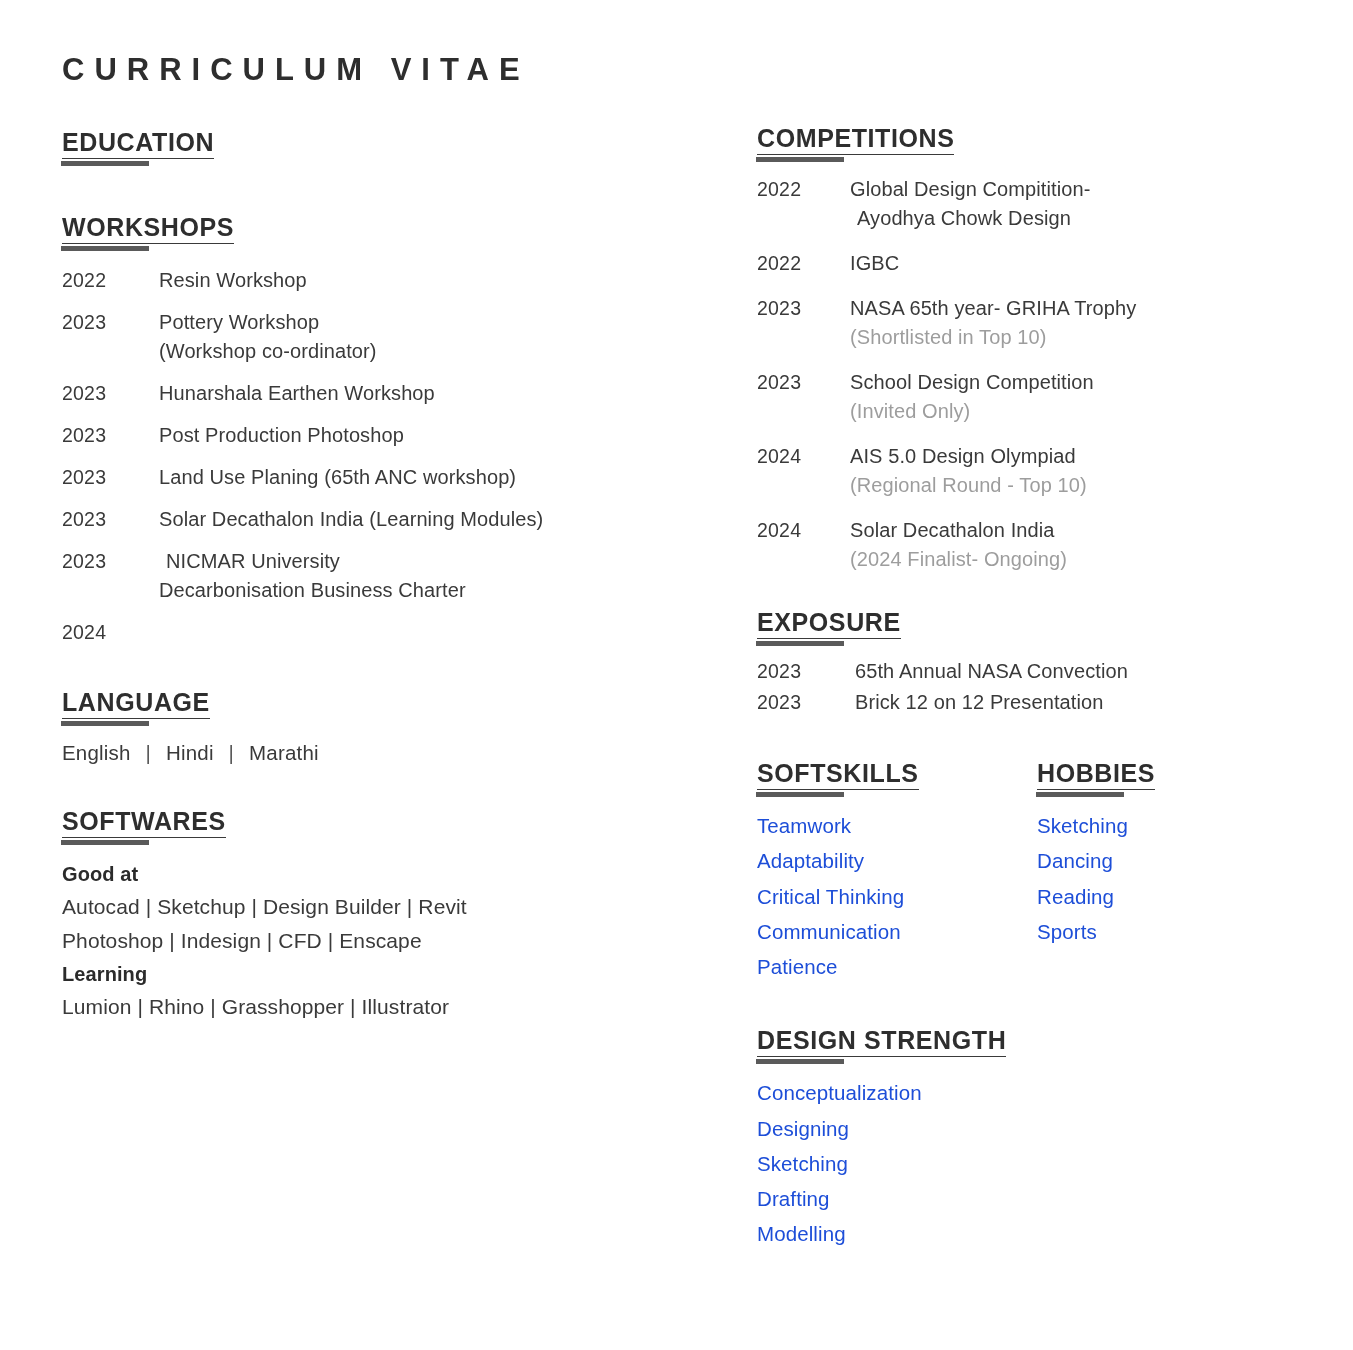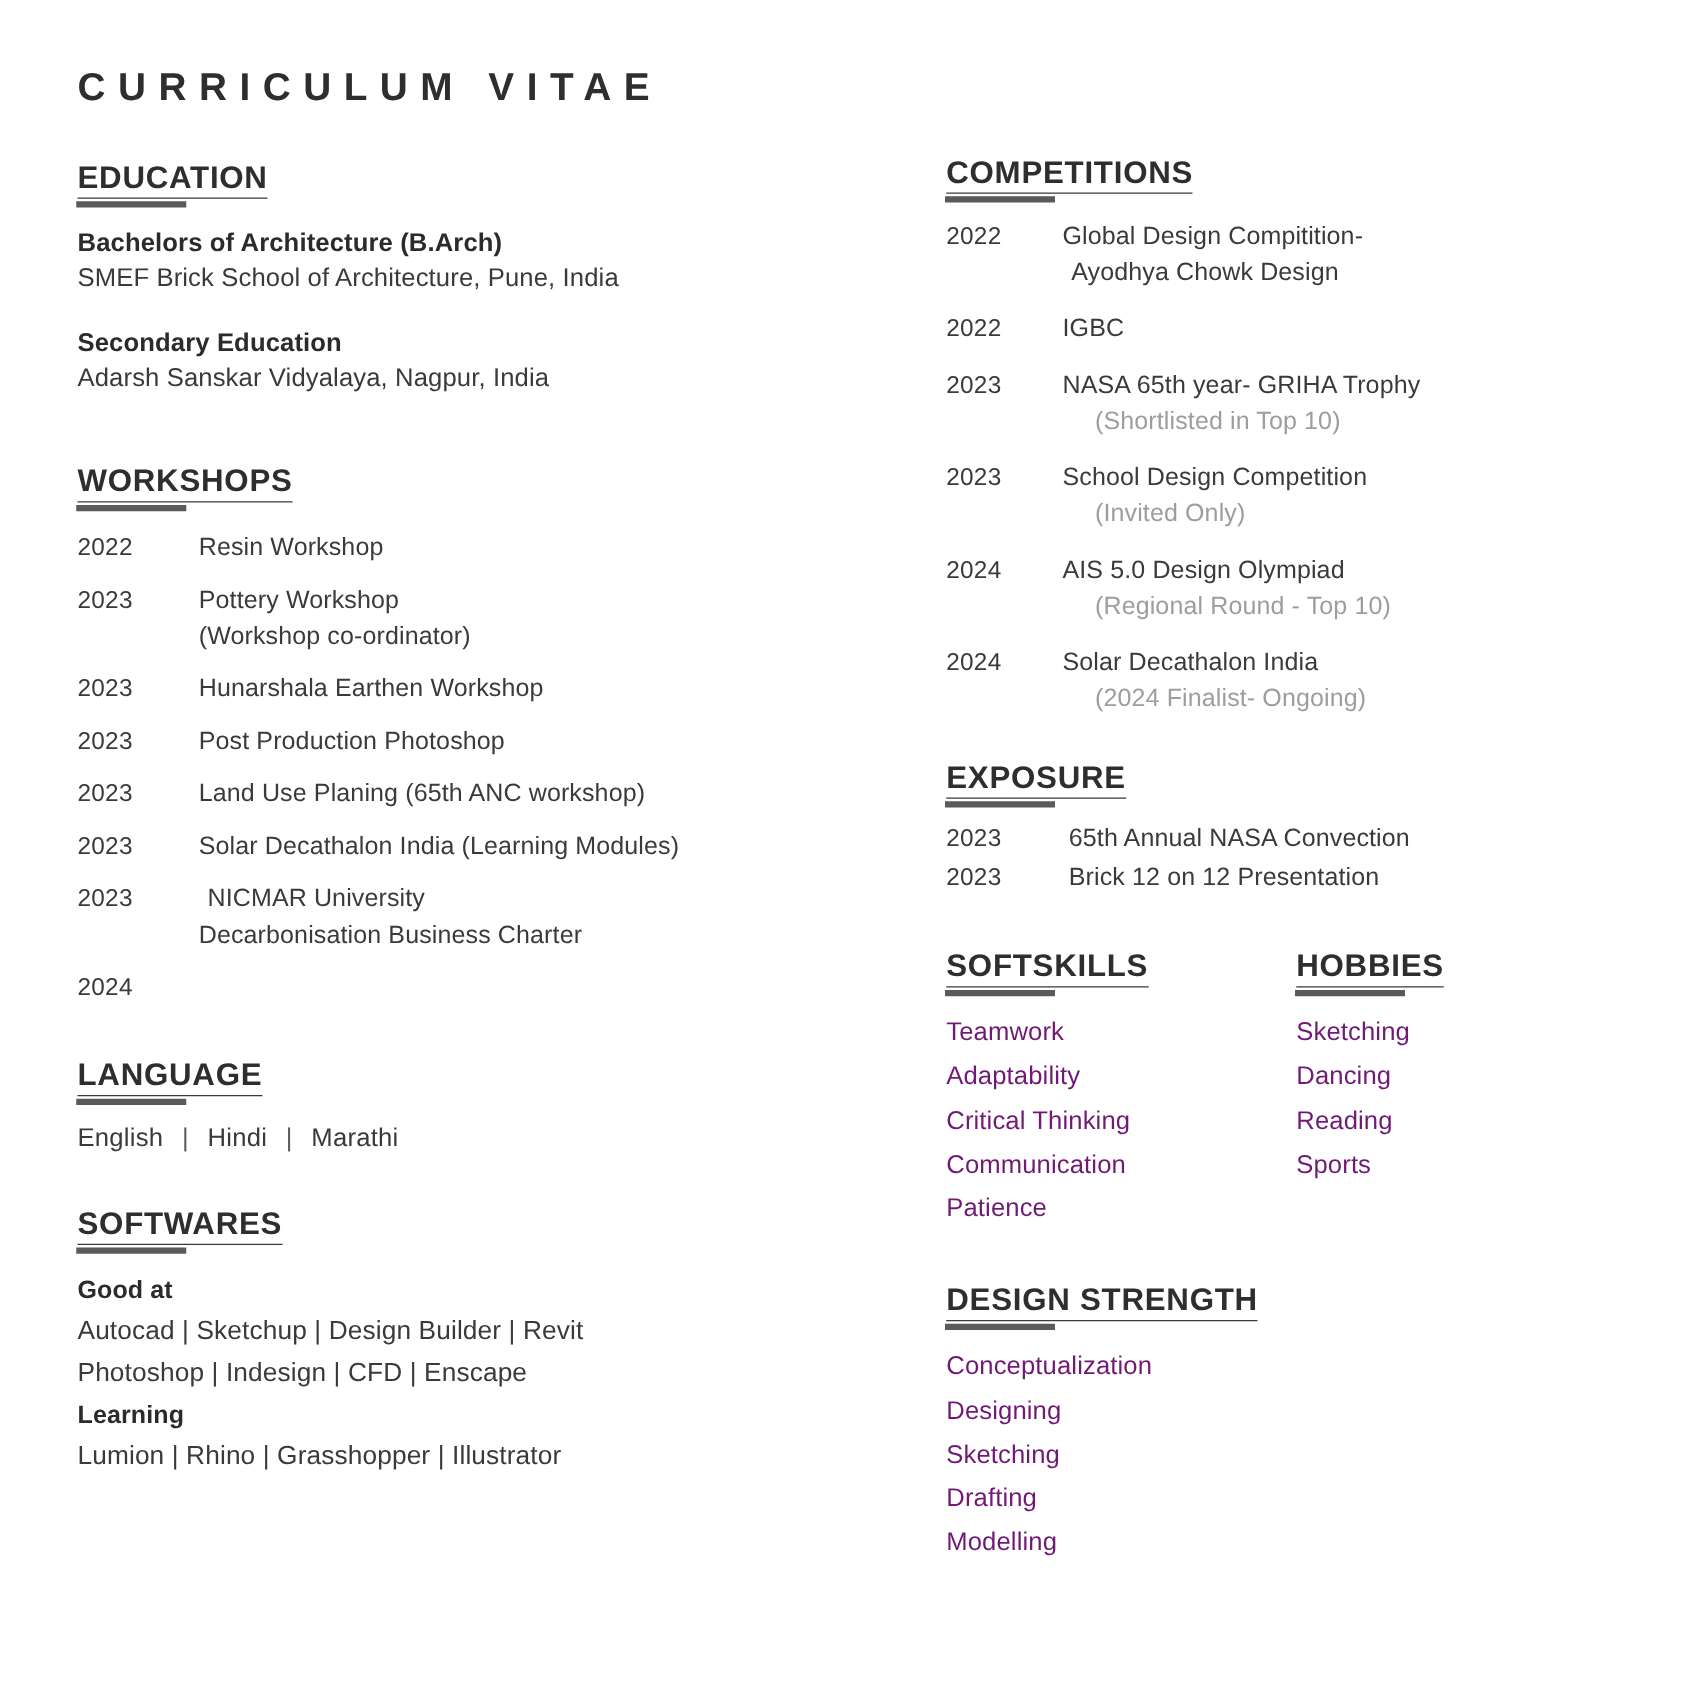--- a/index.html
+++ b/index.html
@@ -62,40 +62,40 @@
   .yrow .yr {
     flex:0 0 auto;
     font-size:19.5px; font-weight:400; color:#3a3a3a;
     line-height:1.45; letter-spacing:0.2px;
   }
   .yrow .dsc {
     font-size:20px; font-weight:400; color:#3a3a3a;
     line-height:1.45; letter-spacing:0.1px;
   }
   .yrow .dsc .sub   { display:block; }
-  .yrow .dsc .muted { display:block; color:#9d9d9d;margin-left:26px; }
+  .yrow .dsc .muted { display:block; color:#9d9d9d; }
   .yrow .dsc .ind   { display:block; padding-left:7px; }
 
   
   .col-left  .yrow .yr  { width:97px; }
   .col-left  .yrow      { margin-bottom:13px; }
   .col-left  .yrow .dsc { padding-left:0; }
   .col-left  .yrow.pad-in .dsc > .first { padding-left:7px; }
 
   
   .col-right .yrow .yr  { width:93px; }
   .col-right .yrow      { margin-bottom:16px; }
 
   
   .tight .yrow { margin-bottom:2px; }
   .tight .yrow .yr { width:98px; }
 
   
   .plain-list div {
-    font-size:20.5px; font-weight:400; color:#701a75;
+    font-size:20.5px; font-weight:400; color:#1d4ed8;
     line-height:1.72; letter-spacing:0.1px;
   }
 
   
   .lang-line {
     font-size:20.5px; color:#3a3a3a; letter-spacing:0.2px;
   }
   .lang-line .sep { padding:0 9px; color:#5a5a5a; }
 
   
@@ -122,30 +122,20 @@
 <body>
 
 <div class="page">
 
   <div class="cv-title">CURRICULUM VITAE</div>
 
   <div class="col-left">
 
     <div class="sec">
       <div class="sec-head">EDUCATION</div>
-      <div class="sec-body">
-        <div class="edu-item">
-          <div class="edu-deg">Bachelors of Architecture (B.Arch)</div>
-          <div class="edu-inst">SMEF Brick School of Architecture, Pune, India</div>
-        </div>
-        <div class="edu-item" style="margin-bottom:0;">
-          <div class="edu-deg">Secondary Education</div>
-          <div class="edu-inst">Adarsh Sanskar Vidyalaya, Nagpur, India</div>
-        </div>
-      </div>
     </div>
 
     <div class="gap-xl"></div>
 
     <div class="sec">
       <div class="sec-head">WORKSHOPS</div>
       <div class="sec-body">
 
         <div class="yrow">
           <div class="yr">2022</div>

